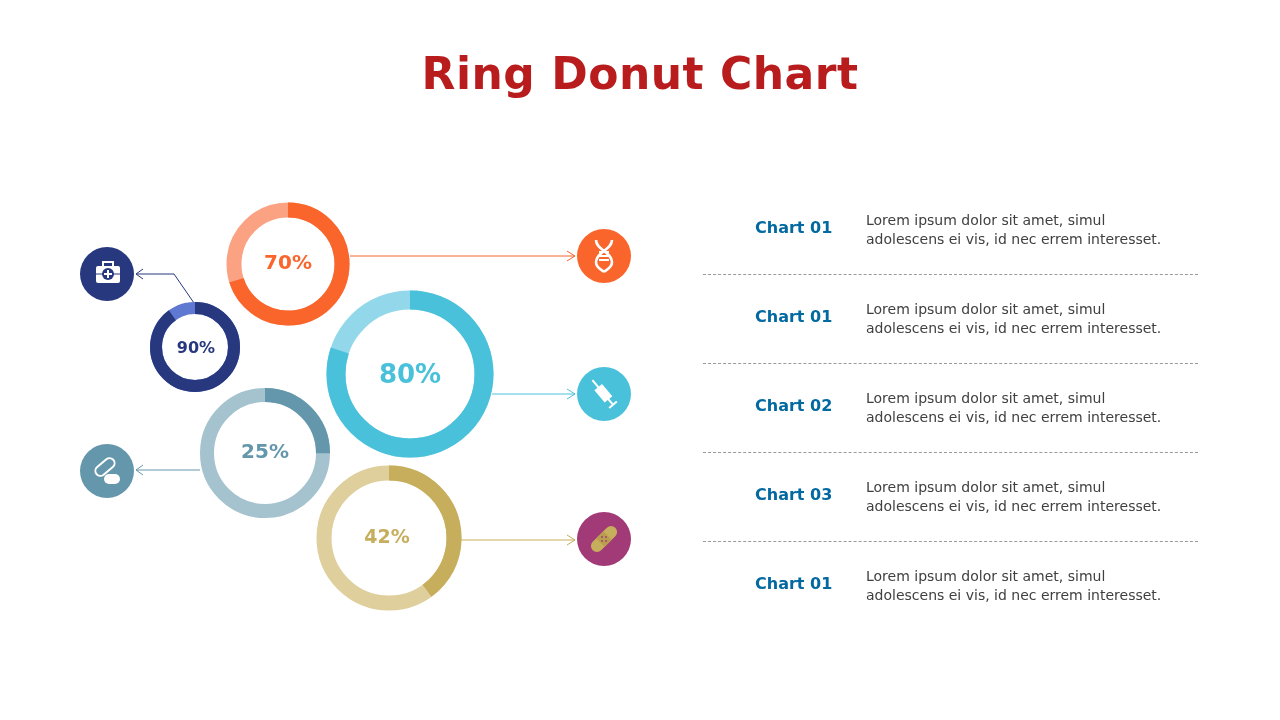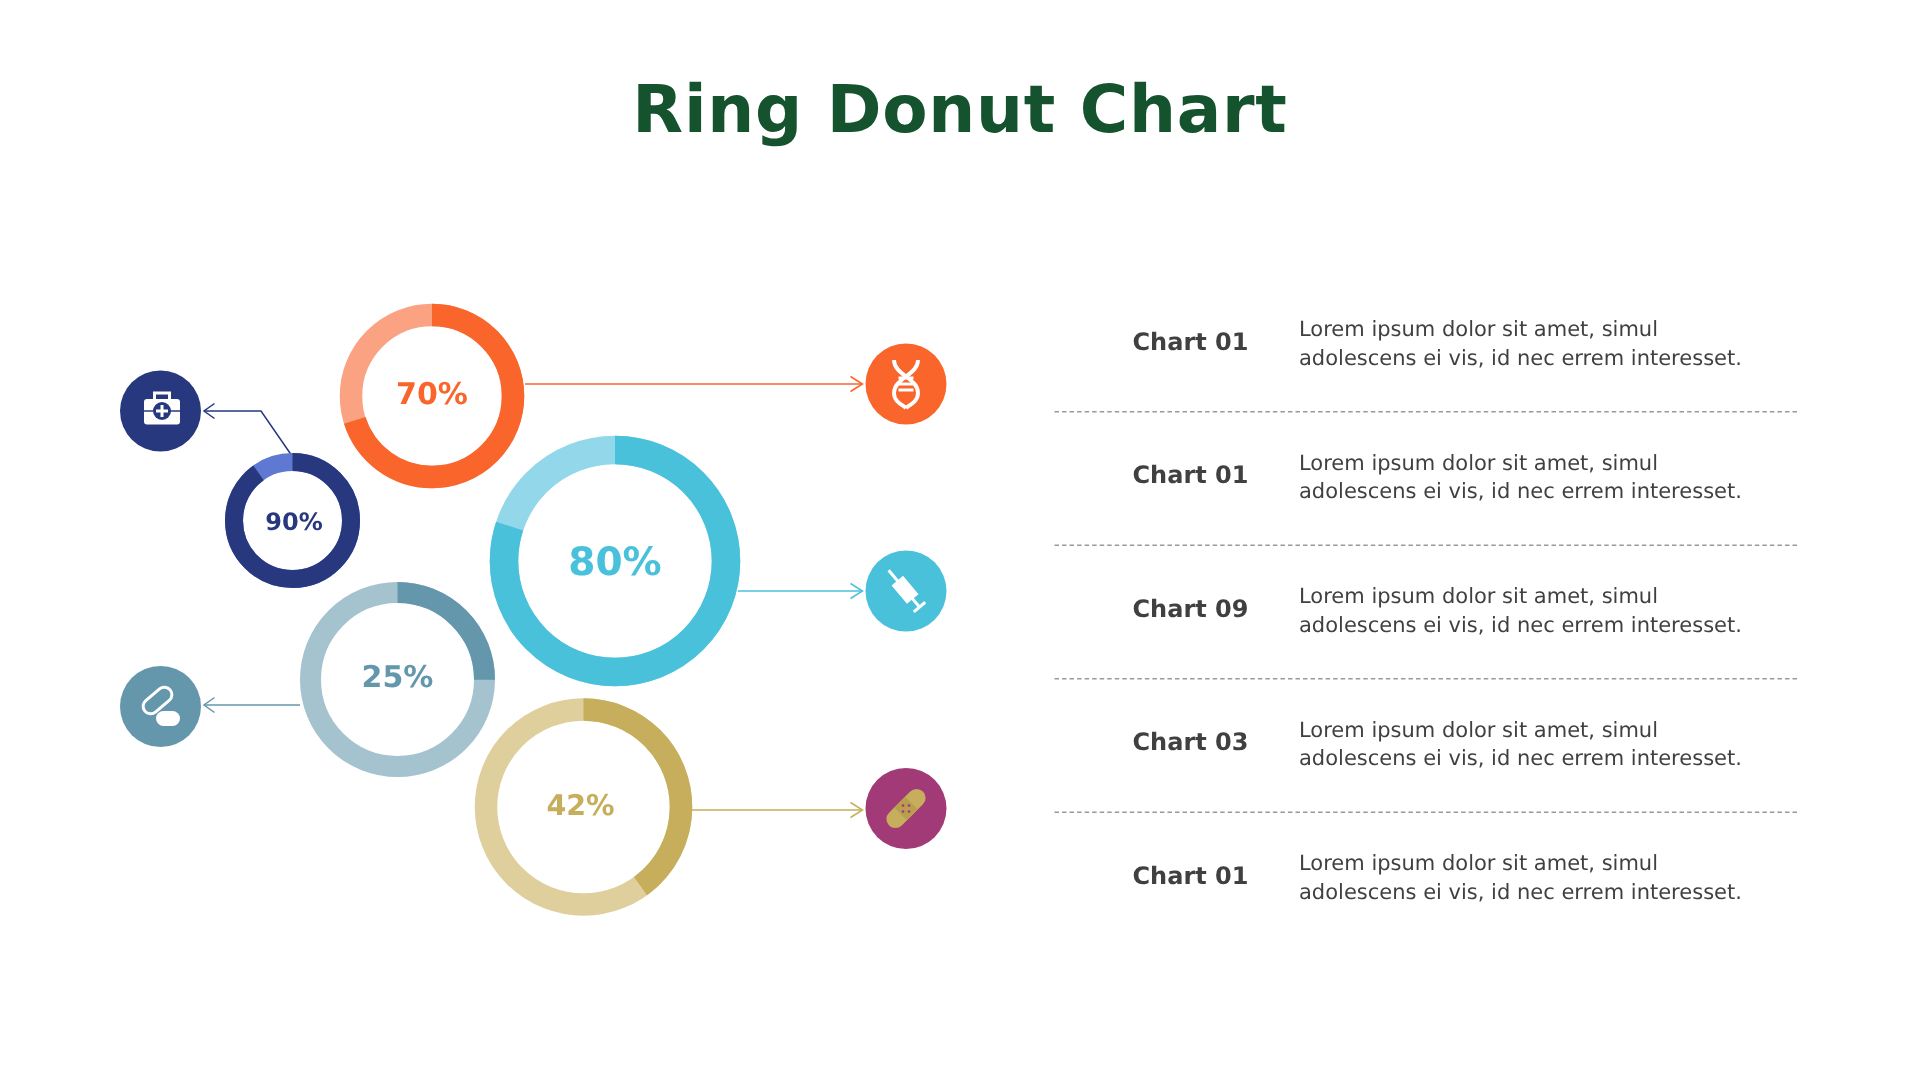--- a/index.html
+++ b/index.html
@@ -1,23 +1,23 @@
 <!DOCTYPE html>
 <html><head>
 <meta charset="utf-8">
 <style>
   html, body { margin:0; padding:0; background:#ffffff; }
   body { width:1280px; height:720px; position:relative; overflow:hidden; font-family:"DejaVu Sans", sans-serif; }
-  .title { position:absolute; left:0; width:1280px; top:48px; text-align:center; font-size:44px; font-weight:bold; color:#14532d; letter-spacing:0.5px; }
+  .title { position:absolute; left:0; width:1280px; top:48px; text-align:center; font-size:44px; font-weight:bold; color:#b91c1c; letter-spacing:0.5px; }
   svg.chart { position:absolute; left:0; top:0; }
   .ring-label { font-family:"DejaVu Sans", sans-serif; font-weight:bold; }
   .rows { position:absolute; left:703px; top:186px; width:495px; }
   .row { height:88px; border-bottom:1px dashed #9a9a9a; position:relative; }
   .row:last-child { border-bottom:none; }
-  .row .name { position:absolute; left:52px; top:32px; font-size:16px; font-weight:bold; color:#404040; }
+  .row .name { position:absolute; left:52px; top:32px; font-size:16px; font-weight:bold; color:#0369a1; }
   .row .desc { position:absolute; left:163px; top:25px; width:320px; font-size:14px; line-height:19px; color:#404040; }
 </style>
 </head>
 <body>
 
 <div class="title">Ring Donut Chart</div>
 
 <svg class="chart" width="1280" height="720">
 
   <g>
@@ -113,21 +113,21 @@
 <div class="rows">
   <div class="row">
     <div class="name">Chart 01</div>
     <div class="desc">Lorem  ipsum dolor  sit amet,  simul adolescens ei vis, id nec errem  interesset.</div>
   </div>
   <div class="row">
     <div class="name">Chart 01</div>
     <div class="desc">Lorem  ipsum dolor  sit amet,  simul adolescens ei vis, id nec errem  interesset.</div>
   </div>
   <div class="row">
-    <div class="name">Chart 09</div>
+    <div class="name">Chart 02</div>
     <div class="desc">Lorem  ipsum dolor  sit amet,  simul adolescens ei vis, id nec errem  interesset.</div>
   </div>
   <div class="row">
     <div class="name">Chart 03</div>
     <div class="desc">Lorem  ipsum dolor  sit amet,  simul adolescens ei vis, id nec errem  interesset.</div>
   </div>
   <div class="row">
     <div class="name">Chart 01</div>
     <div class="desc">Lorem  ipsum dolor  sit amet,  simul adolescens ei vis, id nec errem  interesset.</div>
   </div>

